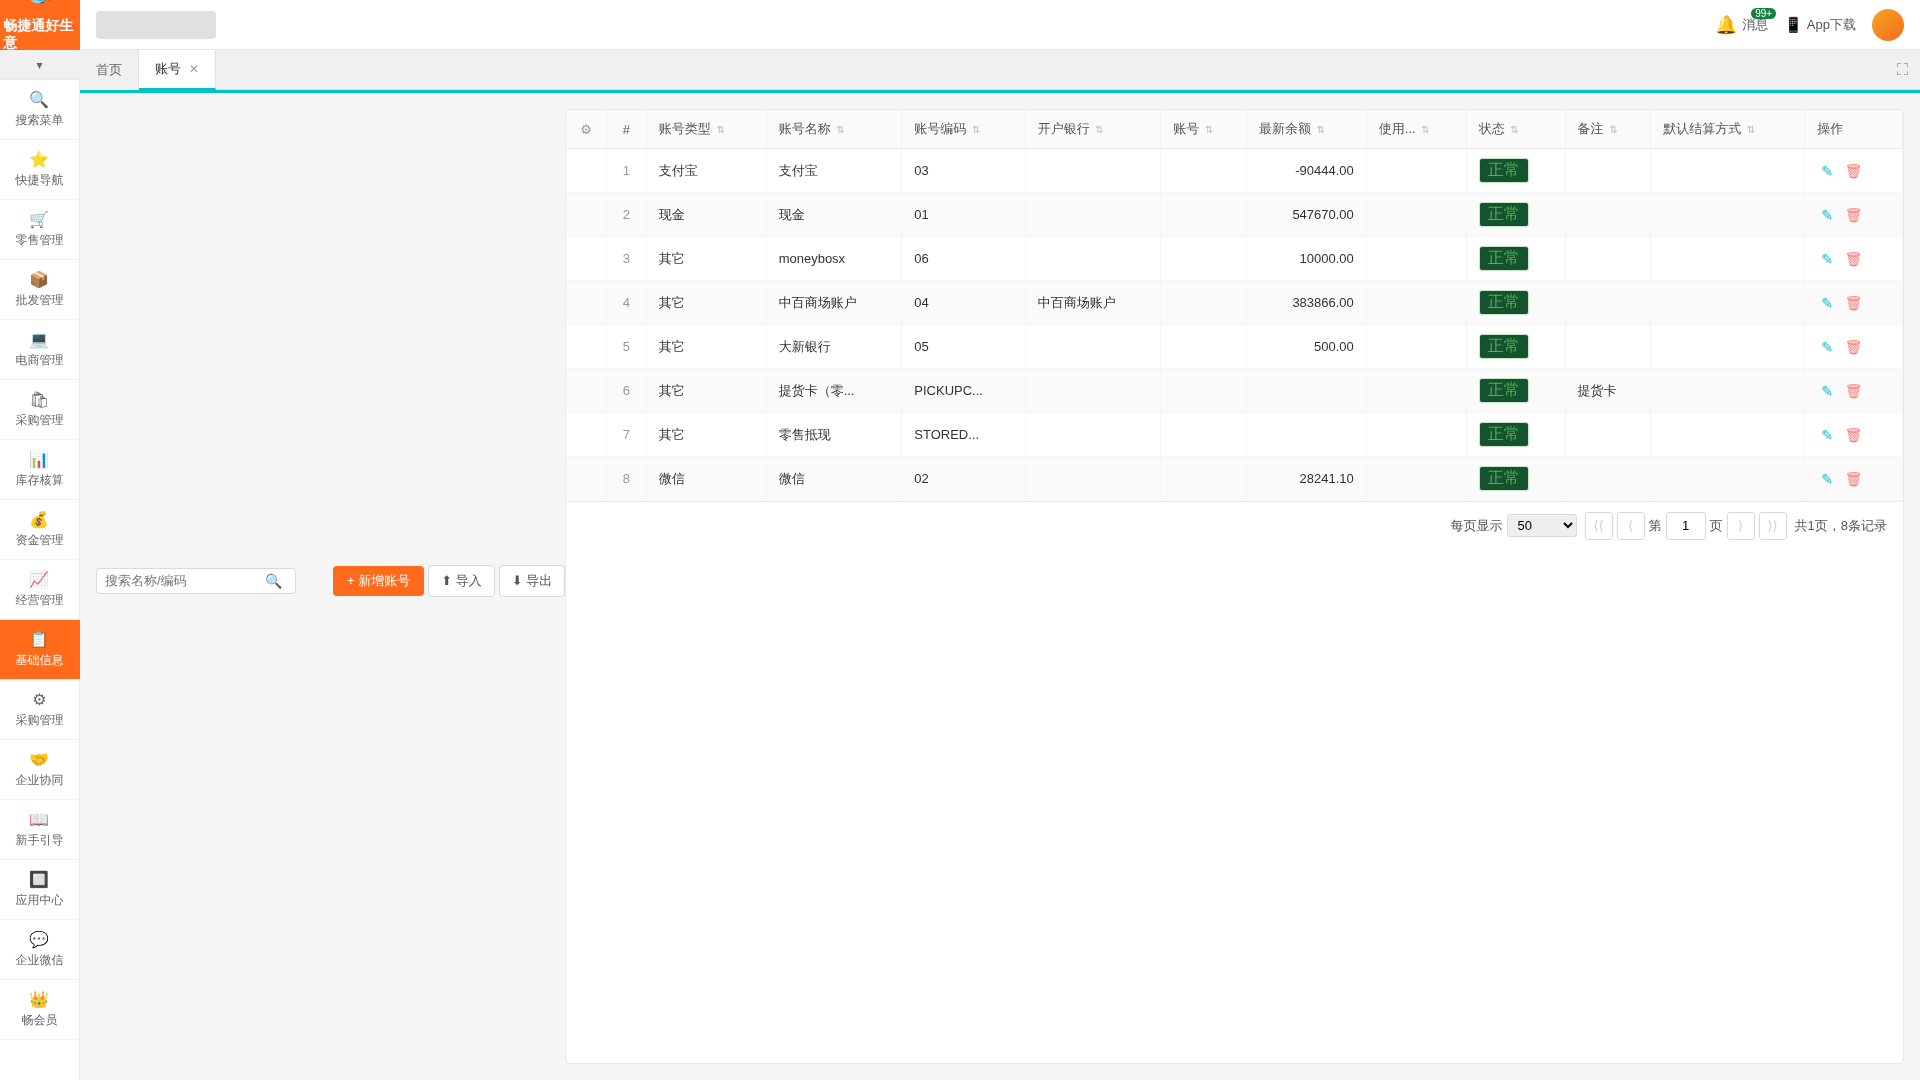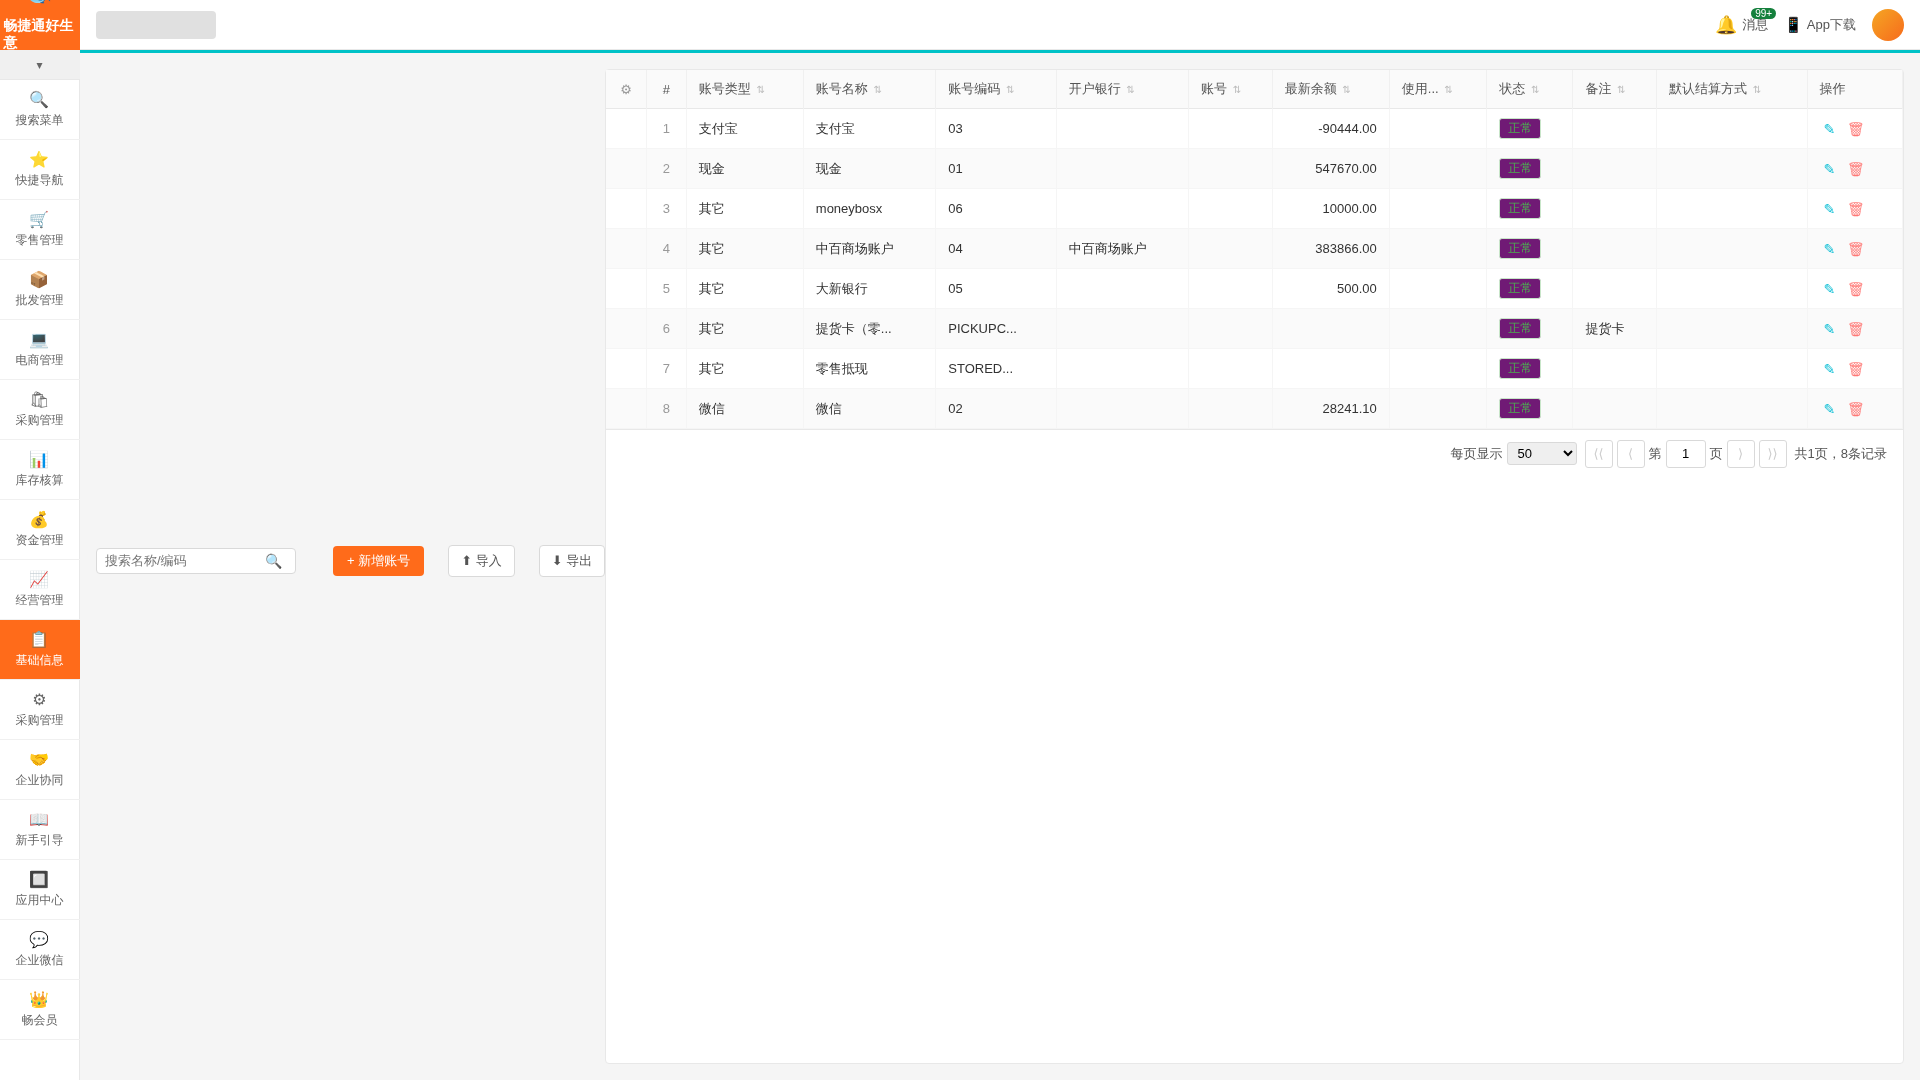--- a/index.html
+++ b/index.html
@@ -138,21 +138,21 @@
     }
     .search-box input {
       border: none;
       outline: none;
       font-size: 13px;
       color: #333;
       width: 160px;
       background: transparent;
     }
     .search-icon { color: #999; font-size: 14px; cursor: pointer; }
-    .toolbar-right { display: flex; gap: 24px; align-items: center; padding-left: 37px; }
+    .toolbar-right { display: flex; gap: 4px; align-items: center; padding-left: 37px; }
     .btn-primary {
       background: #ff6b1a;
       color: #fff;
       border: none;
       border-radius: 4px;
       padding: 6px 14px;
       cursor: pointer;
       font-size: 13px;
       display: flex;
       align-items: center;
@@ -199,26 +199,26 @@
     th .sort-icon { color: #bbb; font-size: 10px; margin-left: 2px; }
     td {
       padding: 9px 12px;
       color: #333;
       border-bottom: 1px solid #f5f5f5;
       border-right: 1px solid #f5f5f5;
       white-space: nowrap;
     }
     .status-badge {
       display: inline-block;
-      background: #701a75;
+      background: #14532d;
       color: #4caf50;
       border: 1px solid #c8e6c9;
       border-radius: 3px;
       padding: 1px 8px;
-      font-size: 12px;
+      font-size: 16px;
     }
     .action-btn {
       background: none;
       border: none;
       cursor: pointer;
       color: #00bcd4;
       font-size: 14px;
       padding: 2px 4px;
     }
     .action-btn.delete { color: #ff7875; }
@@ -378,20 +378,33 @@
         <span class="badge">99+</span>
       </div>
       <div class="topbar-app">
         <span class="app-icon">📱</span>
         <span>App下载</span>
       </div>
       <div class="topbar-avatar" style="background: linear-gradient(135deg, #f5a623, #f76b1c);"></div>
     </div>
   </div>
 
+  <div class="tab-bar">
+    <div class="tab-item">
+      <span>首页</span>
+    </div>
+    <div class="tab-item active">
+      <span>账号</span>
+      <span class="tab-close">✕</span>
+    </div>
+    <div class="tab-expand" style="display:flex;align-items:center;gap:4px;">
+      <span>⛶</span>
+    </div>
+
+  </div>
 
   <div style="height:3px;background:#00c2c7;width:100%;"></div>
 
   <div class="content">
 
     <div class="toolbar">
       <div class="search-box">
         <input type="text" placeholder="搜索名称/编码" style="">
         <span class="search-icon">🔍</span>
       </div>

